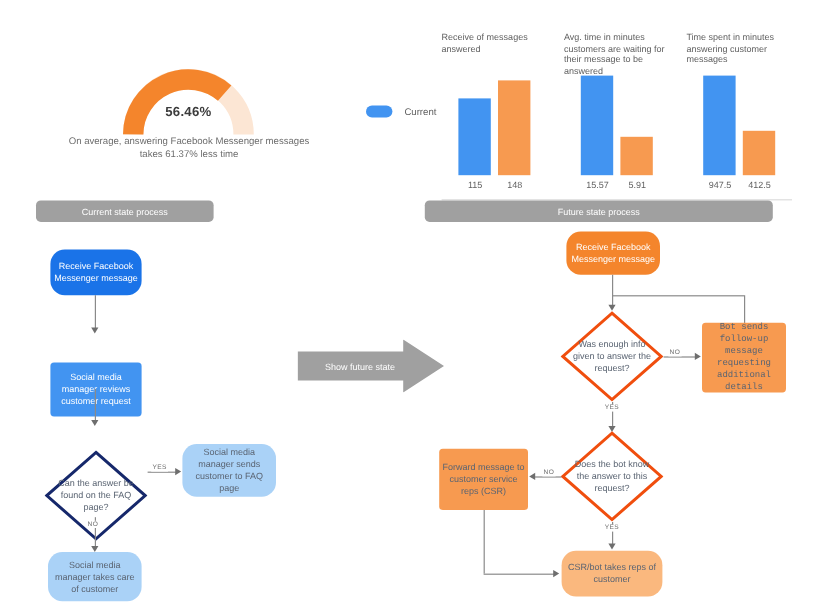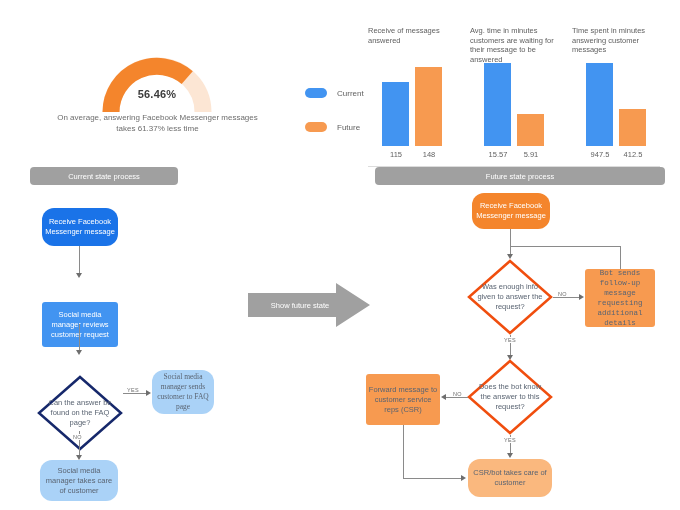--- a/index.html
+++ b/index.html
@@ -88,24 +88,20 @@
   </div>
   <div id="gauge-value">56.46%</div>
   <div id="gauge-caption">On average, answering Facebook Messenger messages takes 61.37% less time</div>
 </div>
 
 <div class="abs" id="legend">
   <div class="legend-row">
     <span class="legend-swatch" style="background:#4294f1"></span>
     <span class="legend-label">Current</span>
   </div>
-  <div class="legend-row">
-    <span class="legend-swatch" style="background:#f79a50"></span>
-    <span class="legend-label">Future</span>
-  </div>
 </div>
 
 <div class="bar-group" style="left:368px;width:96px;">
   <div class="bar-title" style="width:86px;">Receive of messages answered</div>
   <div class="bars" style="top:37px;height:83px;">
     <div class="bar blue" style="height:64px;"></div>
     <div class="bar orange" style="height:79px;"></div>
   </div>
   <div class="bar-vals" style="top:124px;">
     <span class="v0">115</span>
@@ -132,21 +128,21 @@
     <div class="bar orange" style="height:37px;"></div>
   </div>
   <div class="bar-vals" style="top:124px;">
     <span class="v0">947.5</span>
     <span class="v1">412.5</span>
   </div>
 </div>
 <div class="abs" id="chart-rule"></div>
 
 <div class="section-pill" style="left:30px;top:167px;width:148px;">Current state process</div>
-<div class="section-pill" style="left:375px;top:167px;width:290px;">Future state process</div>
+<div class="section-pill" style="left:354px;top:167px;width:290px;">Future state process</div>
 
 <div class="abs" id="show-future">
   <svg width="122" height="44" viewBox="0 0 122 44">
     <path d="M0 10 L88 10 L88 0 L122 22 L88 44 L88 34 L0 34 Z" fill="#a0a0a0"></path>
   </svg>
   <div class="sf-label">Show future state</div>
 </div>
 
 <div class="node round n-blue-dark" style="left:42px;top:208px;width:76px;height:38px;">Receive Facebook Messenger message</div>
 
@@ -162,21 +158,21 @@
   <svg class="dshape" width="86" height="76" viewBox="0 0 86 76">
     <polygon points="43,2 84,38 43,74 2,38" fill="#ffffff" stroke="#16286b" stroke-width="2.5"></polygon>
   </svg>
   <div class="dtext">Can the answer be found on the FAQ page?</div>
 </div>
 
 <div class="line h" style="left:123px;top:393px;width:26px;"></div>
 <div class="edge-label" style="left:126px;top:387px;">YES</div>
 <div class="arrow-r" style="left:146px;top:390px;"></div>
 
-<div class="node round n-blue-light" style="left:152px;top:370px;width:62px;height:44px;font-family:Liberation Serif, serif;">Social media manager sends customer to FAQ page</div>
+<div class="node round n-blue-light" style="left:152px;top:370px;width:78px;height:44px;">Social media manager sends customer to FAQ page</div>
 
 <div class="line v" style="left:79px;top:431px;height:25px;"></div>
 <div class="edge-label" style="left:72px;top:434px;">NO</div>
 <div class="arrow-d" style="left:76px;top:455px;"></div>
 
 <div class="node round n-blue-light" style="left:40px;top:460px;width:78px;height:41px;">Social media manager takes care of customer</div>
 
 <div class="node round n-orange" style="left:472px;top:193px;width:78px;height:36px;">Receive Facebook Messenger message</div>
 
 <div class="line v" style="left:510px;top:229px;height:28px;"></div>
@@ -216,13 +212,13 @@
 <div class="node rect n-orange-mid" style="left:366px;top:374px;width:74px;height:51px;">Forward message to customer service reps (CSR)</div>
 
 <div class="line v" style="left:403px;top:425px;height:53px;"></div>
 <div class="line h" style="left:403px;top:478px;width:59px;"></div>
 <div class="arrow-r" style="left:461px;top:475px;"></div>
 
 <div class="line v" style="left:510px;top:435px;height:20px;"></div>
 <div class="edge-label" style="left:503px;top:437px;">YES</div>
 <div class="arrow-d" style="left:507px;top:453px;"></div>
 
-<div class="node round n-orange-light" style="left:468px;top:459px;width:84px;height:38px;">CSR/bot takes care of customer</div>
+<div class="node round n-orange-light" style="left:468px;top:459px;width:84px;height:38px;">CSR/bot takes reps of customer</div>
 
 </body></html>

